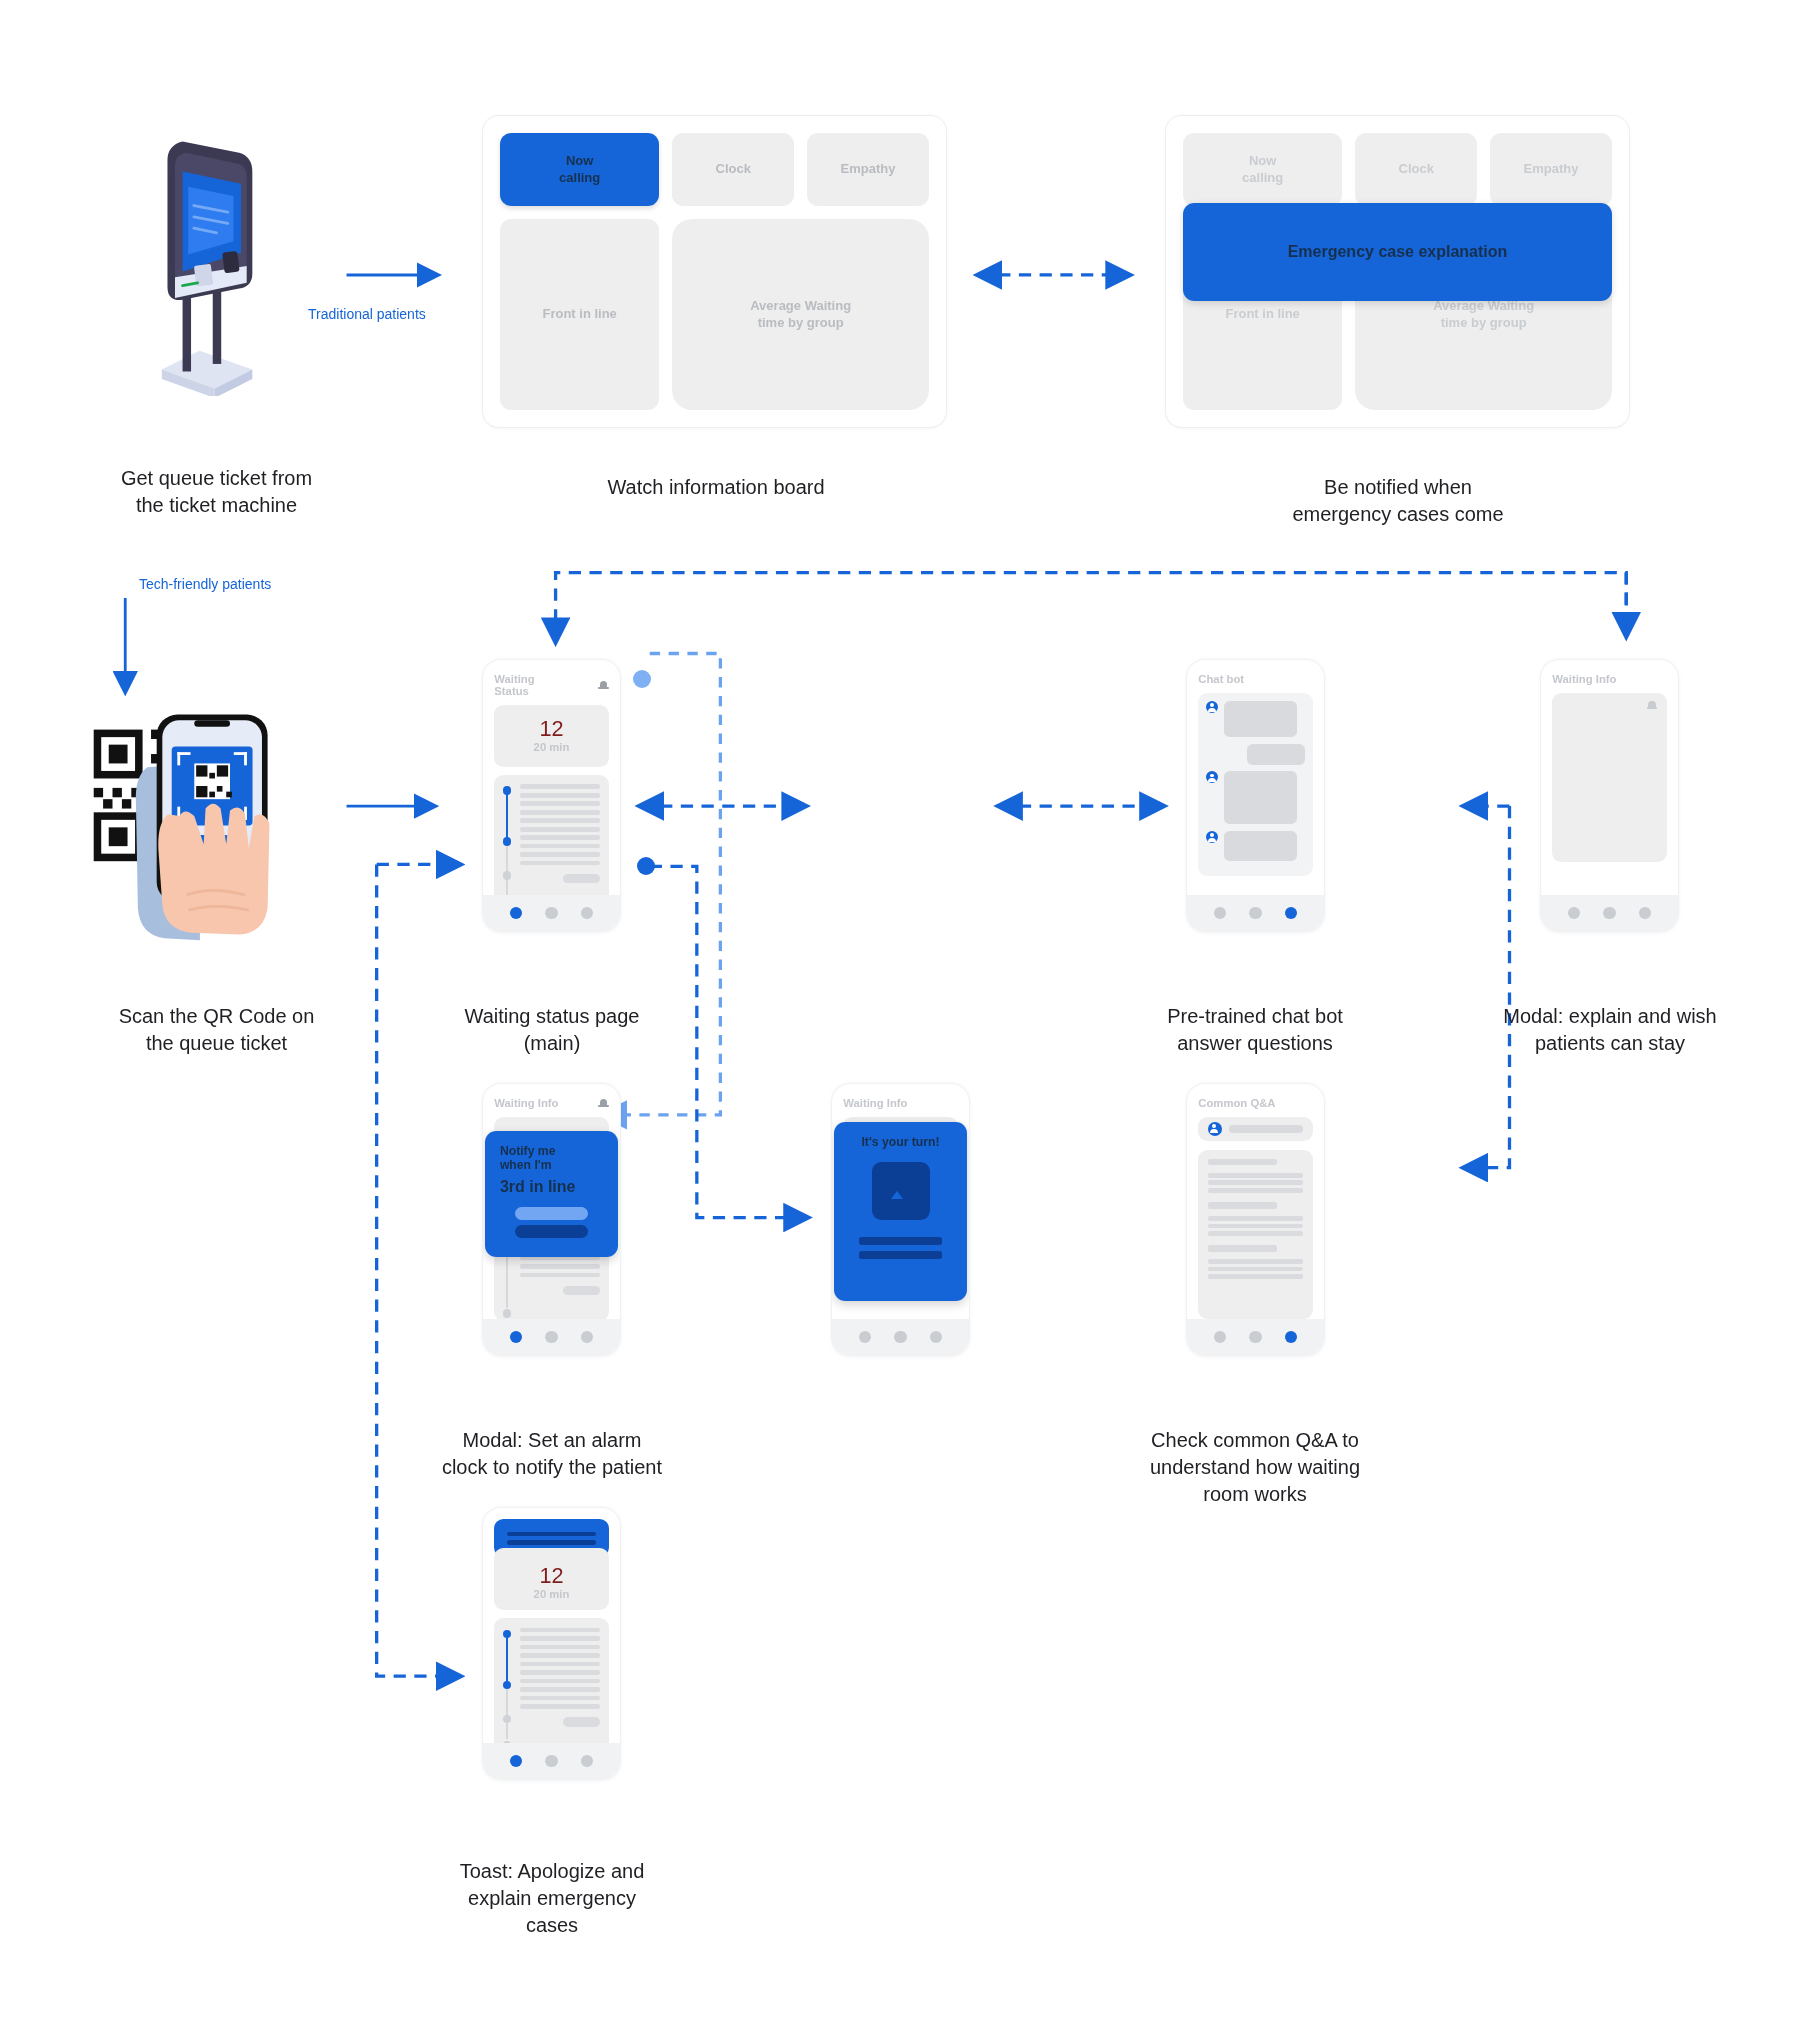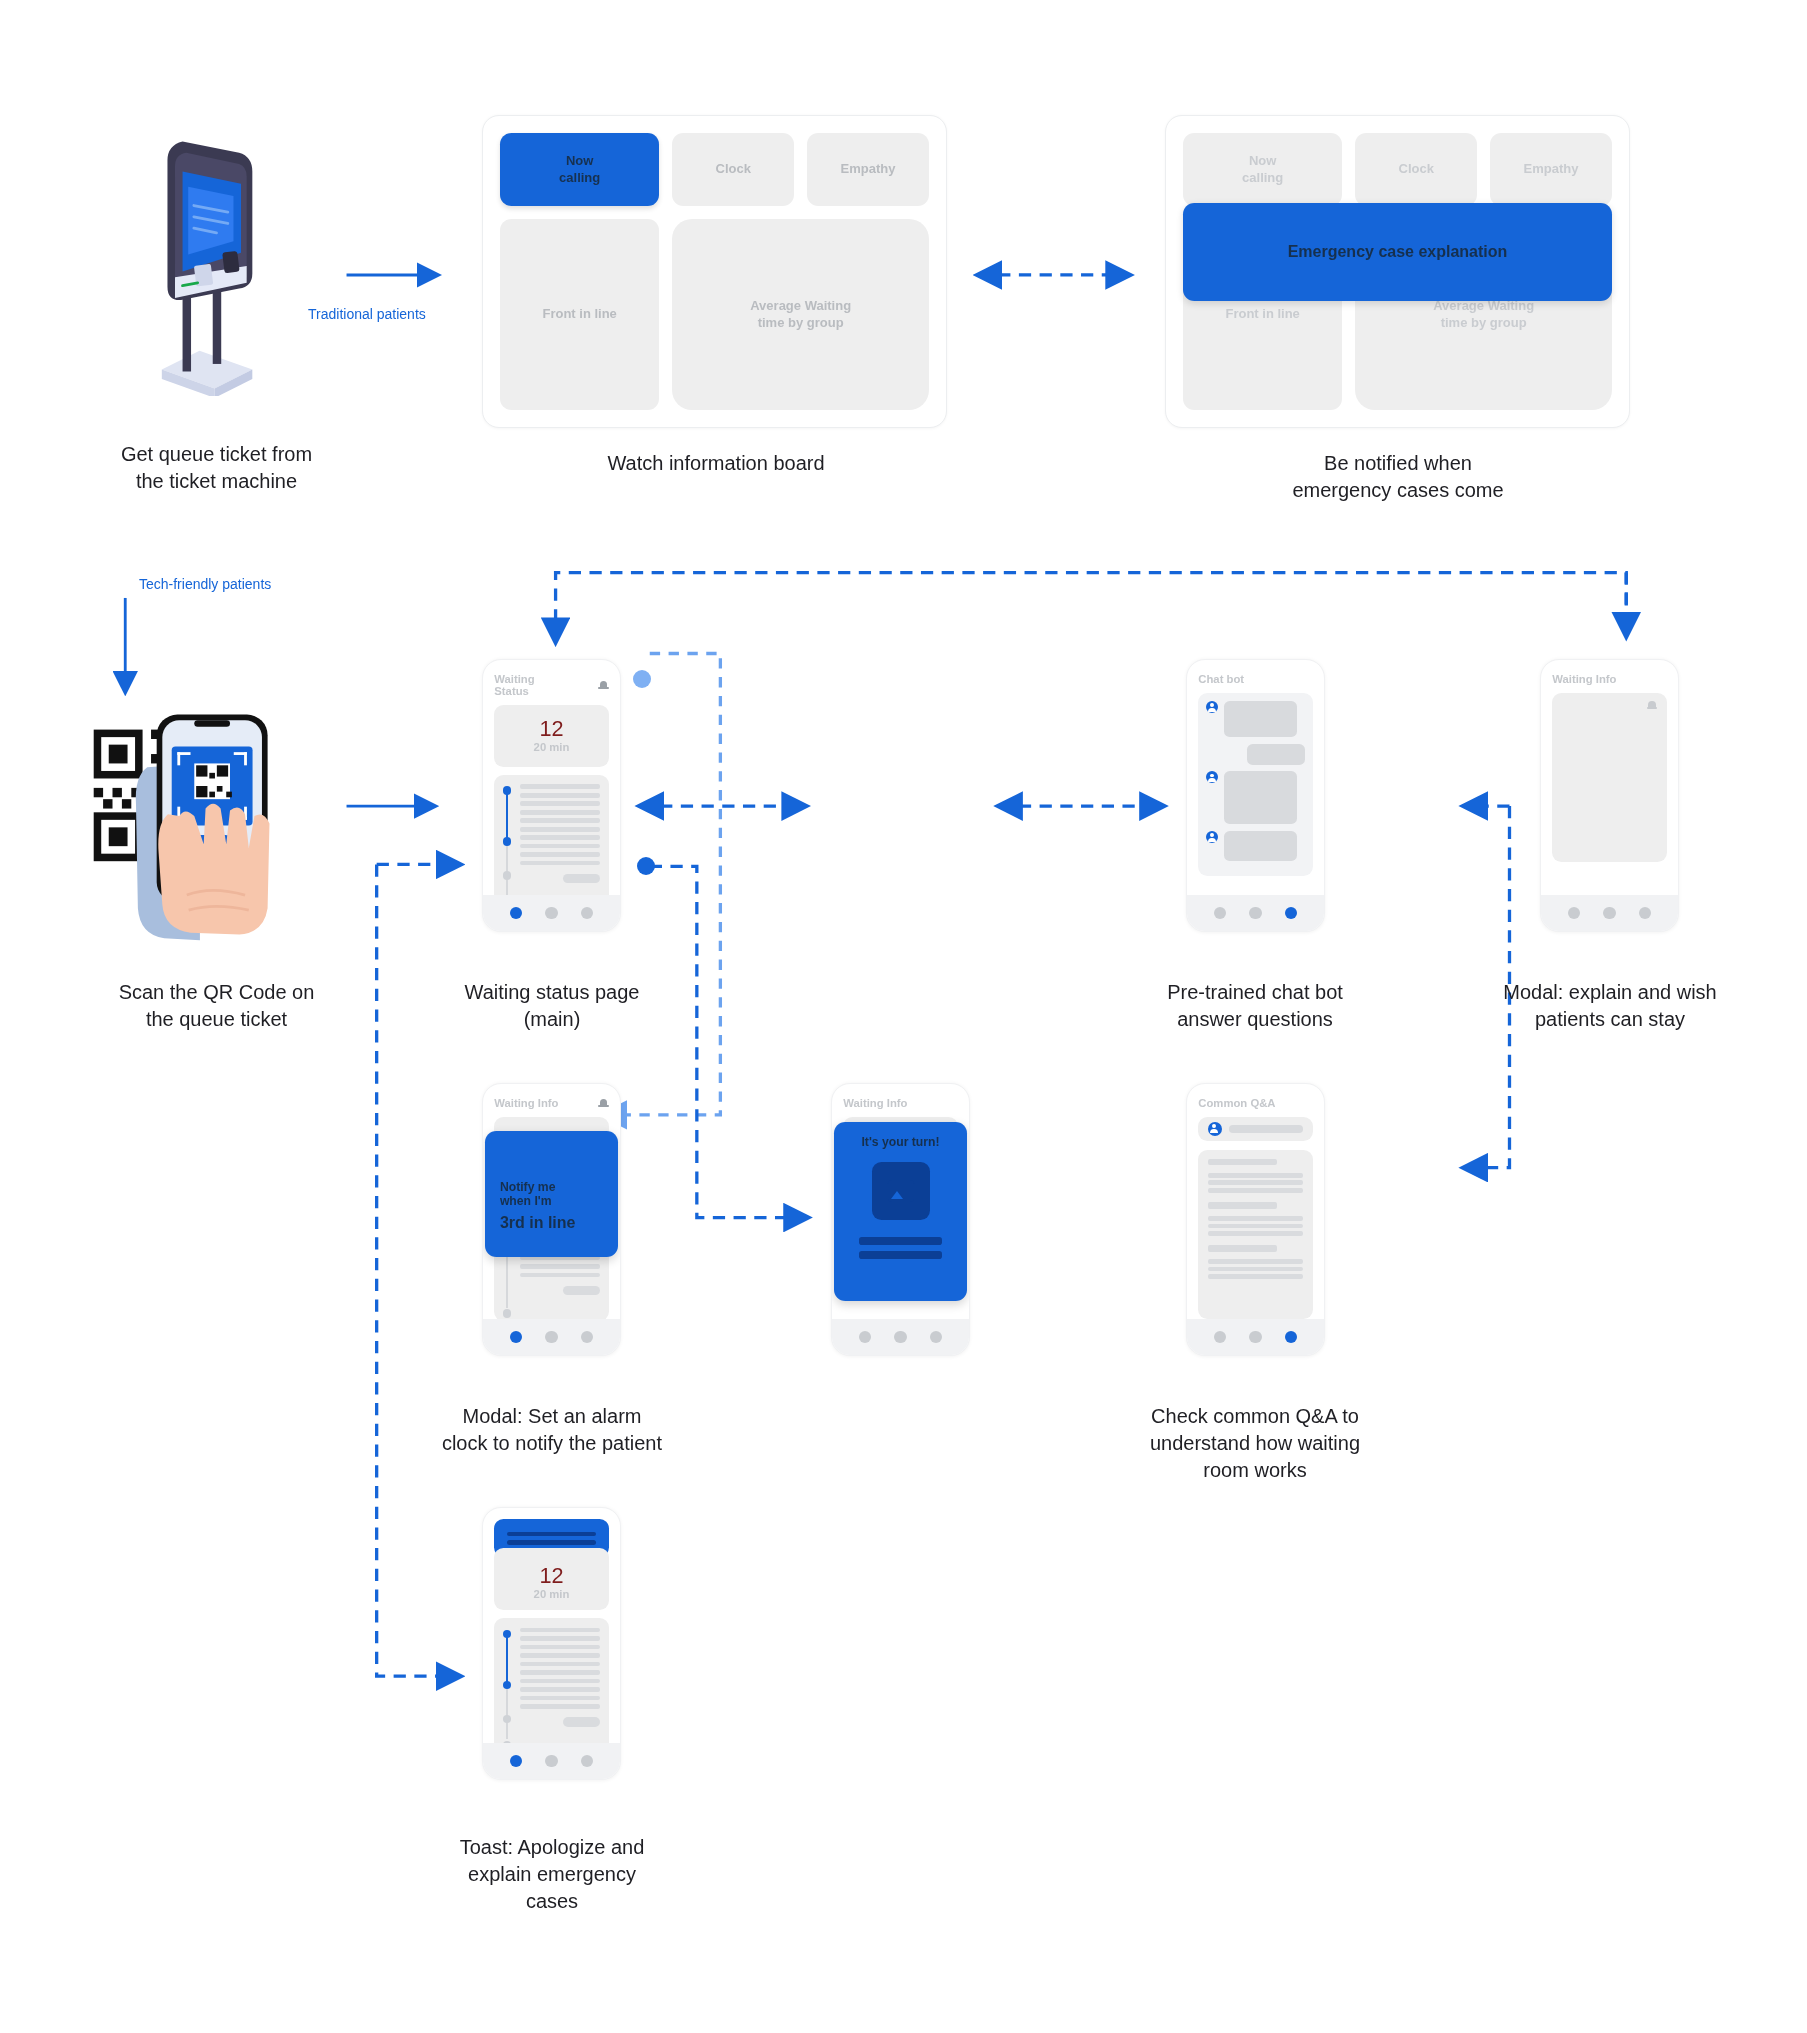--- a/index.html
+++ b/index.html
@@ -16,20 +16,21 @@
 
   
   .caption {
     position: absolute;
     text-align: center;
     font-size: 20px;
     line-height: 1.35;
     color: #1f1f24;
     font-family: "Liberation Sans", sans-serif;
     white-space: pre-line;
+    margin-top: 24px;
   }
   .flow-label {
     position: absolute;
     font-size: 14px;
     color: #1565d8;
     font-family: "Liberation Sans", sans-serif;
     white-space: nowrap;
   }
 
   
@@ -503,21 +504,21 @@
           <div class="ln"></div>
             <div class="ln"></div>
             <div class="ln"></div>
             <div class="ln"></div>
           <div class="ln"></div>
             <div class="ln"></div>
           <div class="pill-end"></div>
         </div>
       </div>
       <div class="modal" style="left:1.9px; right:1.9px; top:47px; height:126px; padding:13px 15px; align-items:flex-start;">
-        <div class="modal-title" style="font-size:12.2px; text-align:left;margin-top:36px;">Notify me</div>
+        <div class="modal-title" style="font-size:12.2px; text-align:left;">Notify me</div>
         <div class="modal-title" style="font-size:12.2px; text-align:left; margin-bottom:5.6px;">when I'm</div>
         <div class="modal-title" style="font-size:16px; text-align:left; margin-bottom:11.3px;">3rd in line</div>
         <div class="btn-light" style="height:13px; width:70%; margin:0 auto 5.6px auto;"></div>
         <div class="btn-dark" style="height:13px; width:70%; margin:0 auto;"></div>
       </div>
     </div>
     <div class="nav-bar">
       <div class="nav-dot on"></div>
       <div class="nav-dot"></div>
       <div class="nav-dot"></div>

